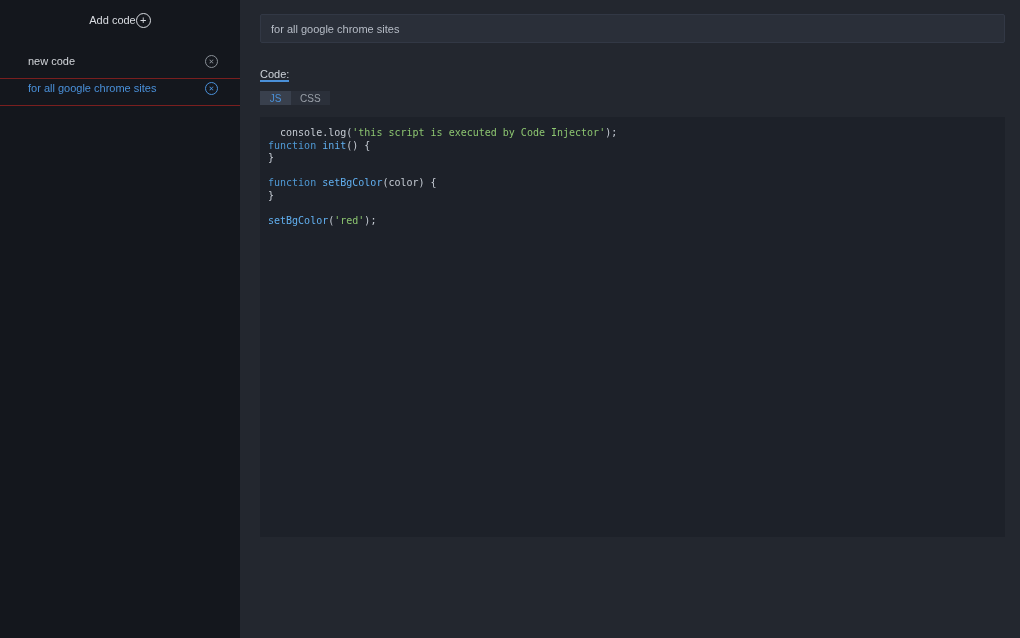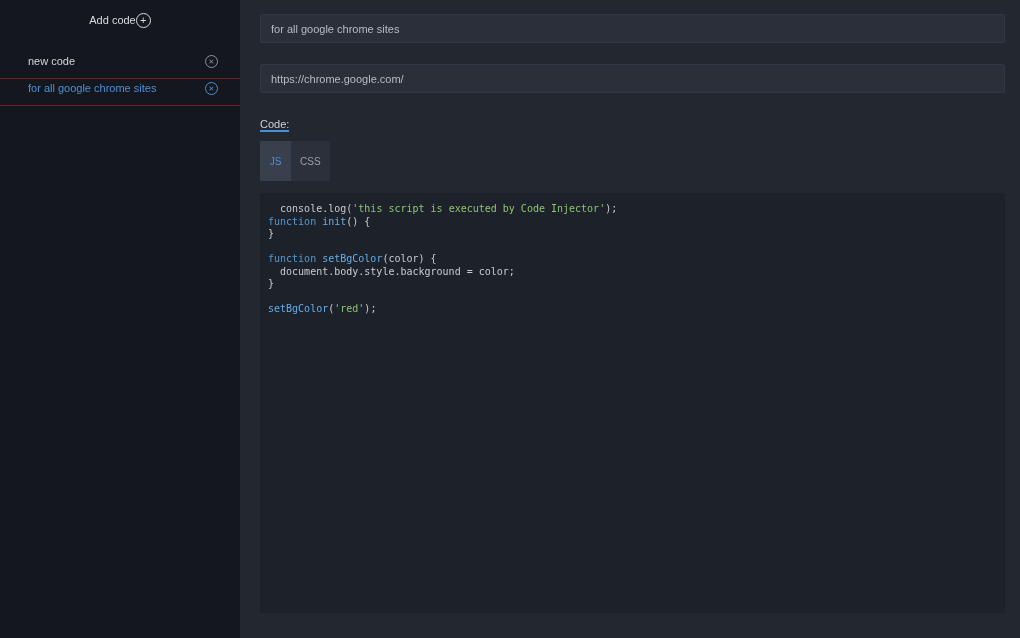--- a/index.html
+++ b/index.html
@@ -85,21 +85,21 @@
   .code-label {
     display: inline-block;
     font-size: 11px;
     color: #ccd1d8;
     padding-bottom: 0;
     border-bottom: 2px solid var(--accent, #4a90d9);
   }
   .tabs { margin-top: 9px; display: flex; }
   .tab {
     min-width: 31px;
-    height: 40px;
+    height: 14px;
     display: flex; align-items: center; justify-content: center;
     font-size: 10px;
     color: #9aa0a9;
     background: #2b303a;
     cursor: pointer;
     padding: 0 9px;
   }
   .tab.active { background: #39404d; color: var(--accent, #4a90d9); }
 
   .code-editor {
@@ -142,36 +142,34 @@
       </div>
   </aside>
 
   <main class="main">
 
     <div class="field">
       <input class="text-input" value="for all google chrome sites" style="">
     </div>
 
     <div class="field">
-      <input class="text-input" value="https://chrome.google.com/" style="">
     </div>
 
     <div>
       <span class="code-label">Code:</span>
       <div class="tabs">
         <div class="tab active">JS</div>
         <div class="tab">CSS</div>
       </div>
       <div class="code-editor" id="codeLines">
           <div class="code-line"><span class="tok-pl">  console.log(</span><span class="tok-str">'this script is executed by Code Injector'</span><span class="tok-pl">);</span></div>
           <div class="code-line"><span class="tok-kw">function</span><span class="tok-pl"> </span><span class="tok-fn">init</span><span class="tok-pl">() {</span></div>
           <div class="code-line"><span class="tok-pl">}</span></div>
           <div class="code-line">&nbsp;</div>
           <div class="code-line"><span class="tok-kw">function</span><span class="tok-pl"> </span><span class="tok-fn">setBgColor</span><span class="tok-pl">(color) {</span></div>
-          <div class="code-line"><span class="tok-pl">  document.body.style.background = color;</span></div>
           <div class="code-line"><span class="tok-pl">}</span></div>
           <div class="code-line">&nbsp;</div>
           <div class="code-line"><span class="tok-fn">setBgColor</span><span class="tok-pl">(</span><span class="tok-str">'red'</span><span class="tok-pl">);</span></div>
         </div>
     </div>
 
   </main>
 </div>
 
 </body></html>

